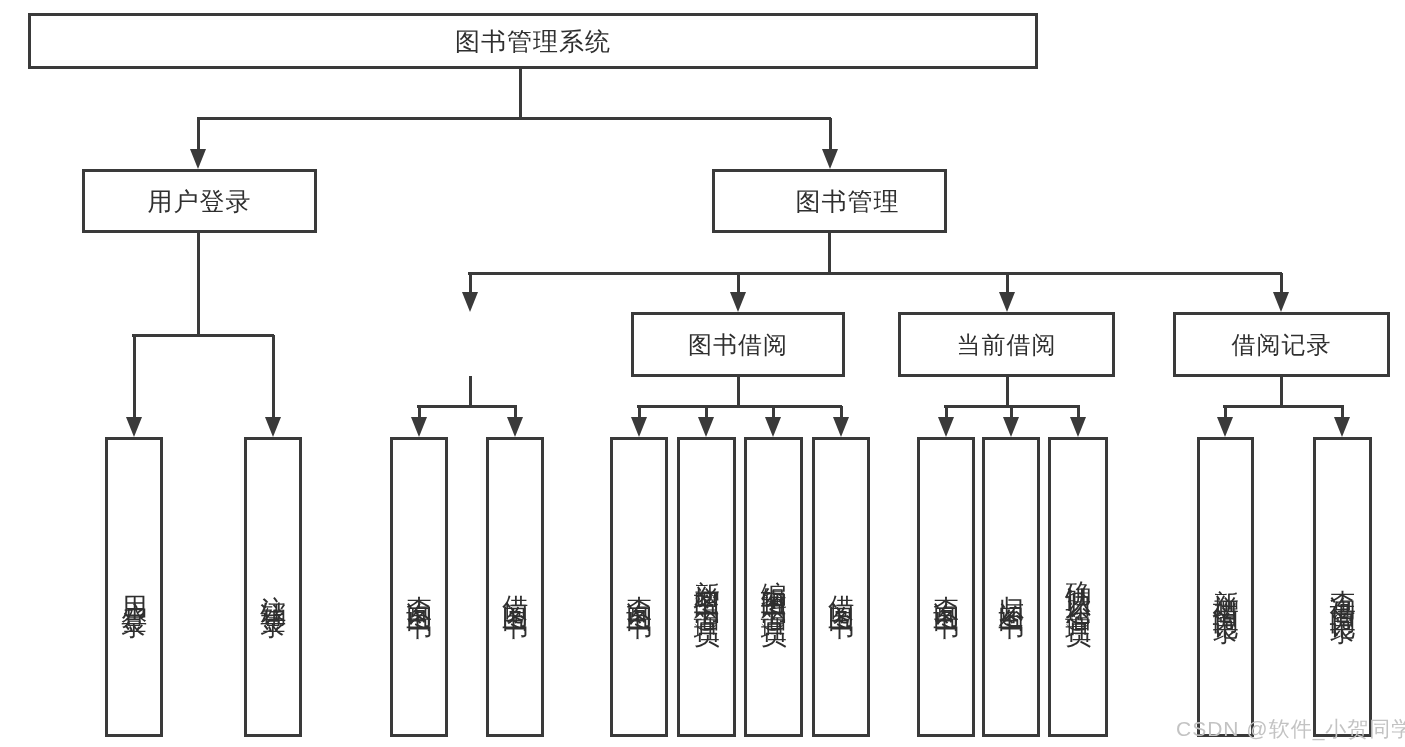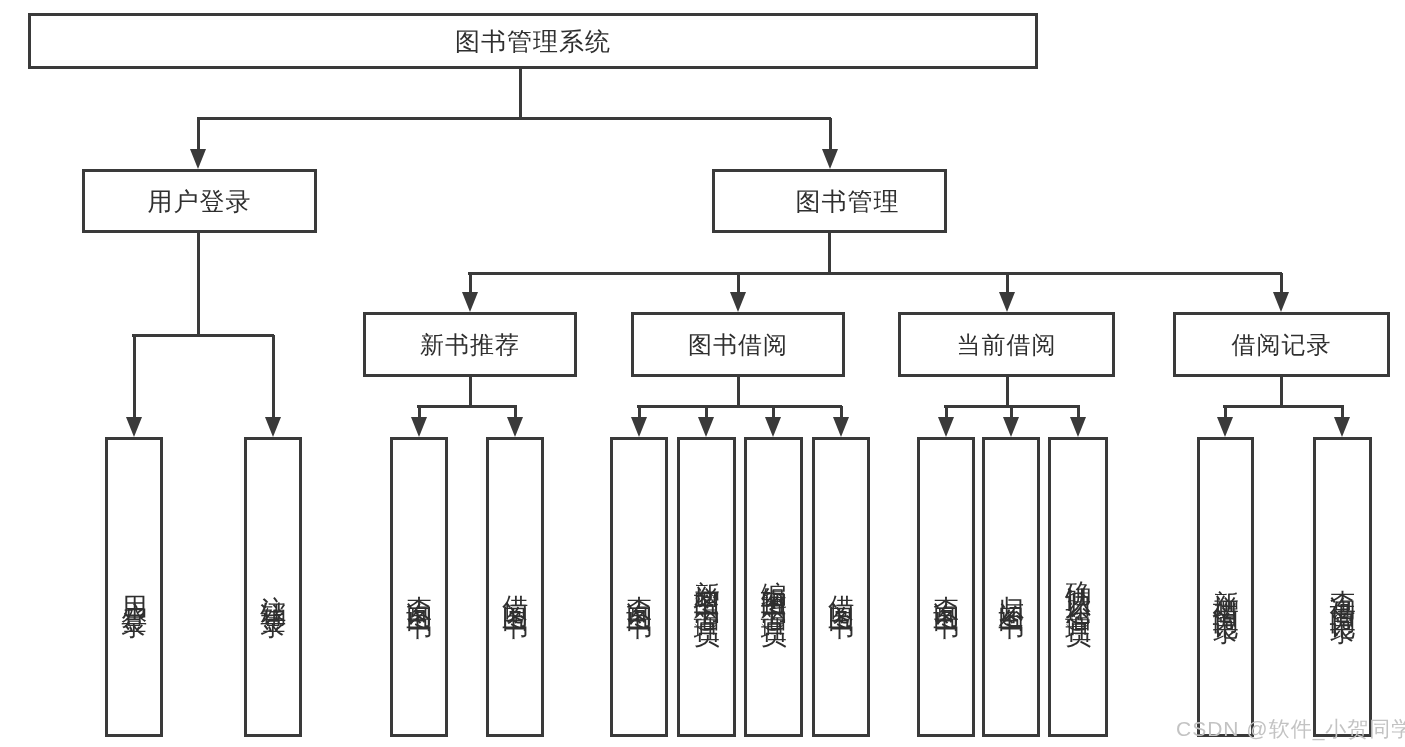--- a/index.html
+++ b/index.html
@@ -61,23 +61,20 @@
     <span class="lbl">图书管理系统</span>
   </div>
 
   <div class="node hnode" style="left:82px;top:169px;width:235px;height:64px;">
     <span class="lbl">用户登录</span>
   </div>
   <div class="node hnode" style="left:712px;top:169px;width:235px;height:64px;padding-left:36px;">
     <span class="lbl">图书管理</span>
   </div>
 
-  <div class="node hnode l3" style="left:363px;top:312px;width:214px;height:65px;">
-    <span class="lbl">新书推荐</span>
-  </div>
   <div class="node hnode l3" style="left:898px;top:312px;width:217px;height:65px;">
     <span class="lbl">当前借阅</span>
   </div>
   <div class="node hnode l3" style="left:631px;top:312px;width:214px;height:65px;">
     <span class="lbl">图书借阅</span>
   </div>
   <div class="node hnode l3" style="left:1173px;top:312px;width:217px;height:65px;">
     <span class="lbl">借阅记录</span>
   </div>
 

